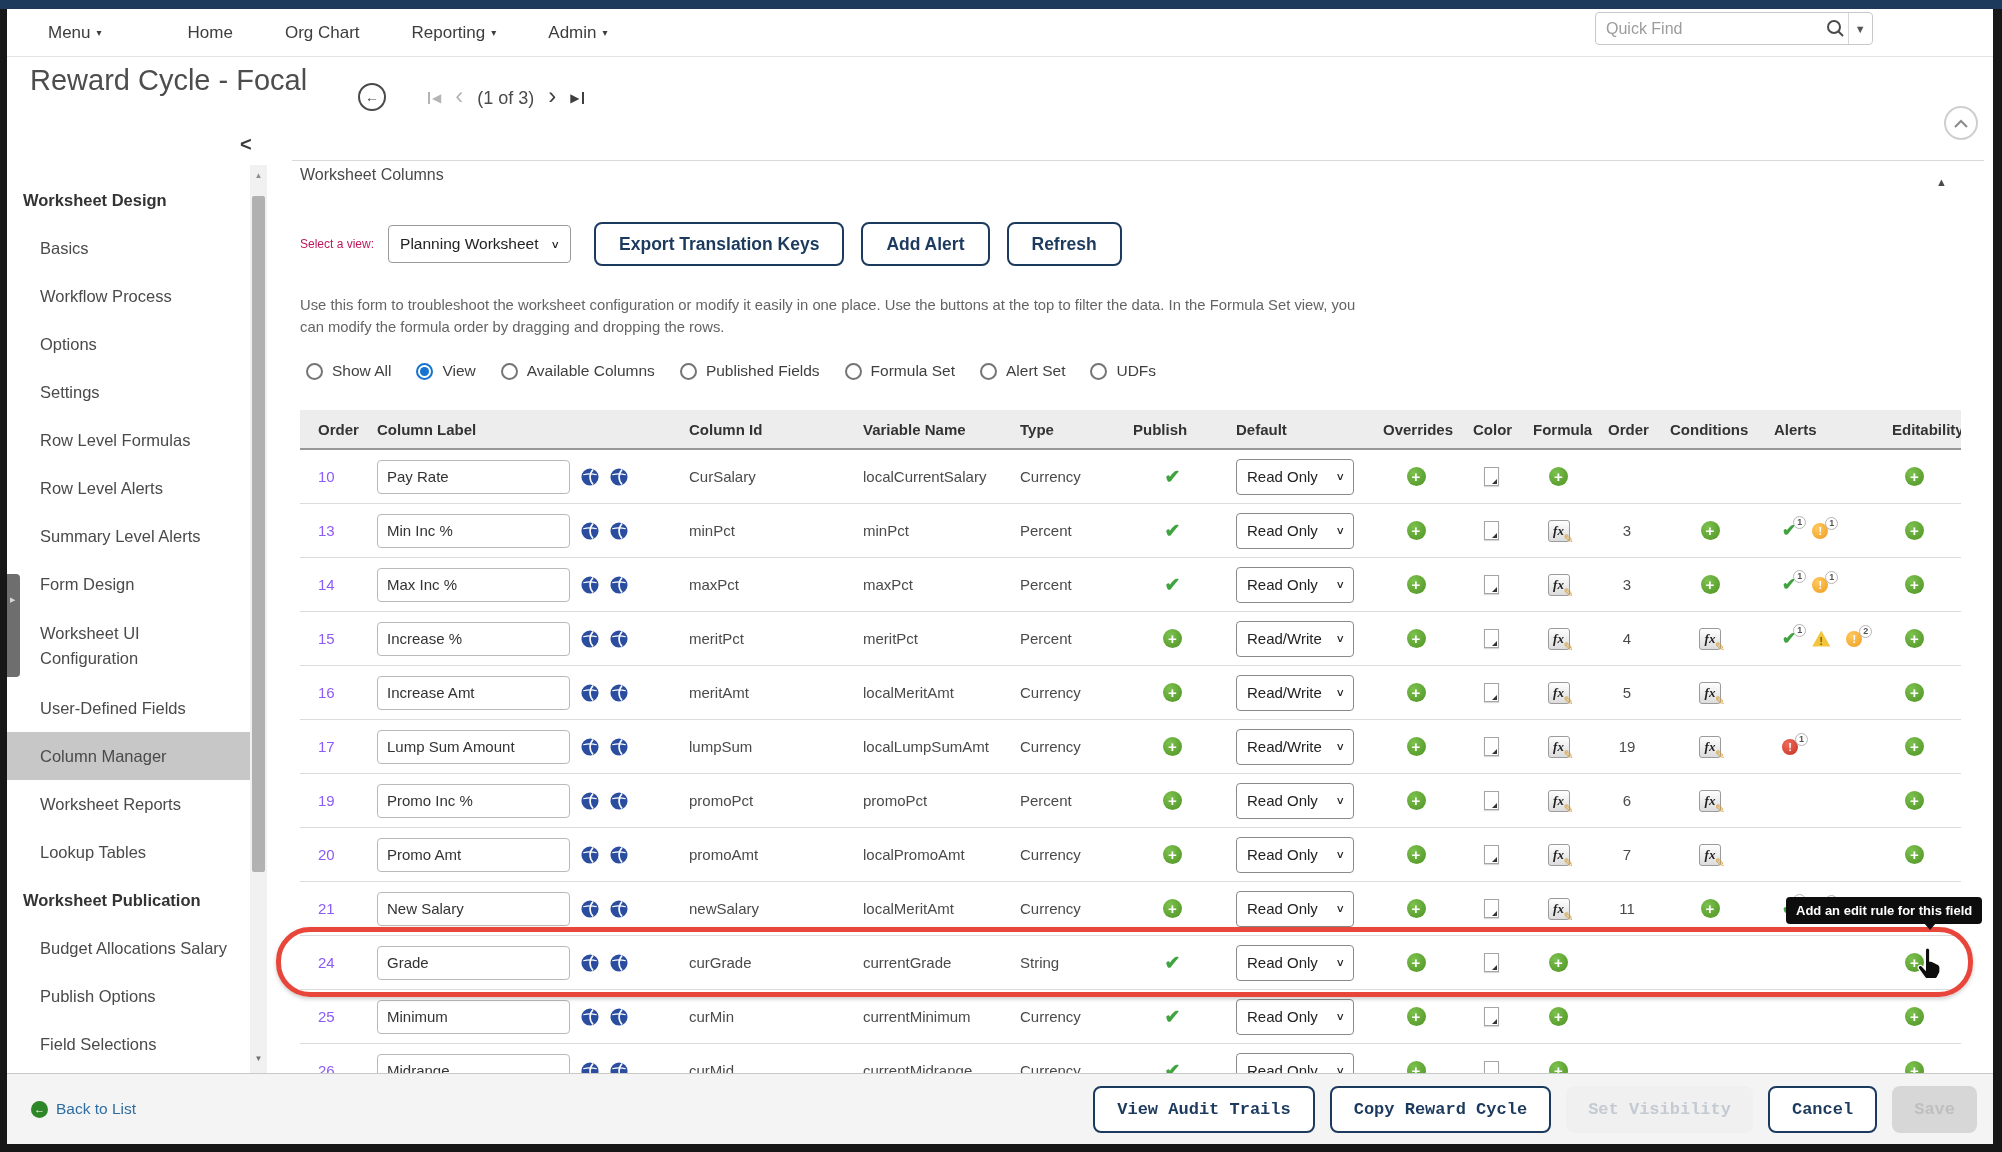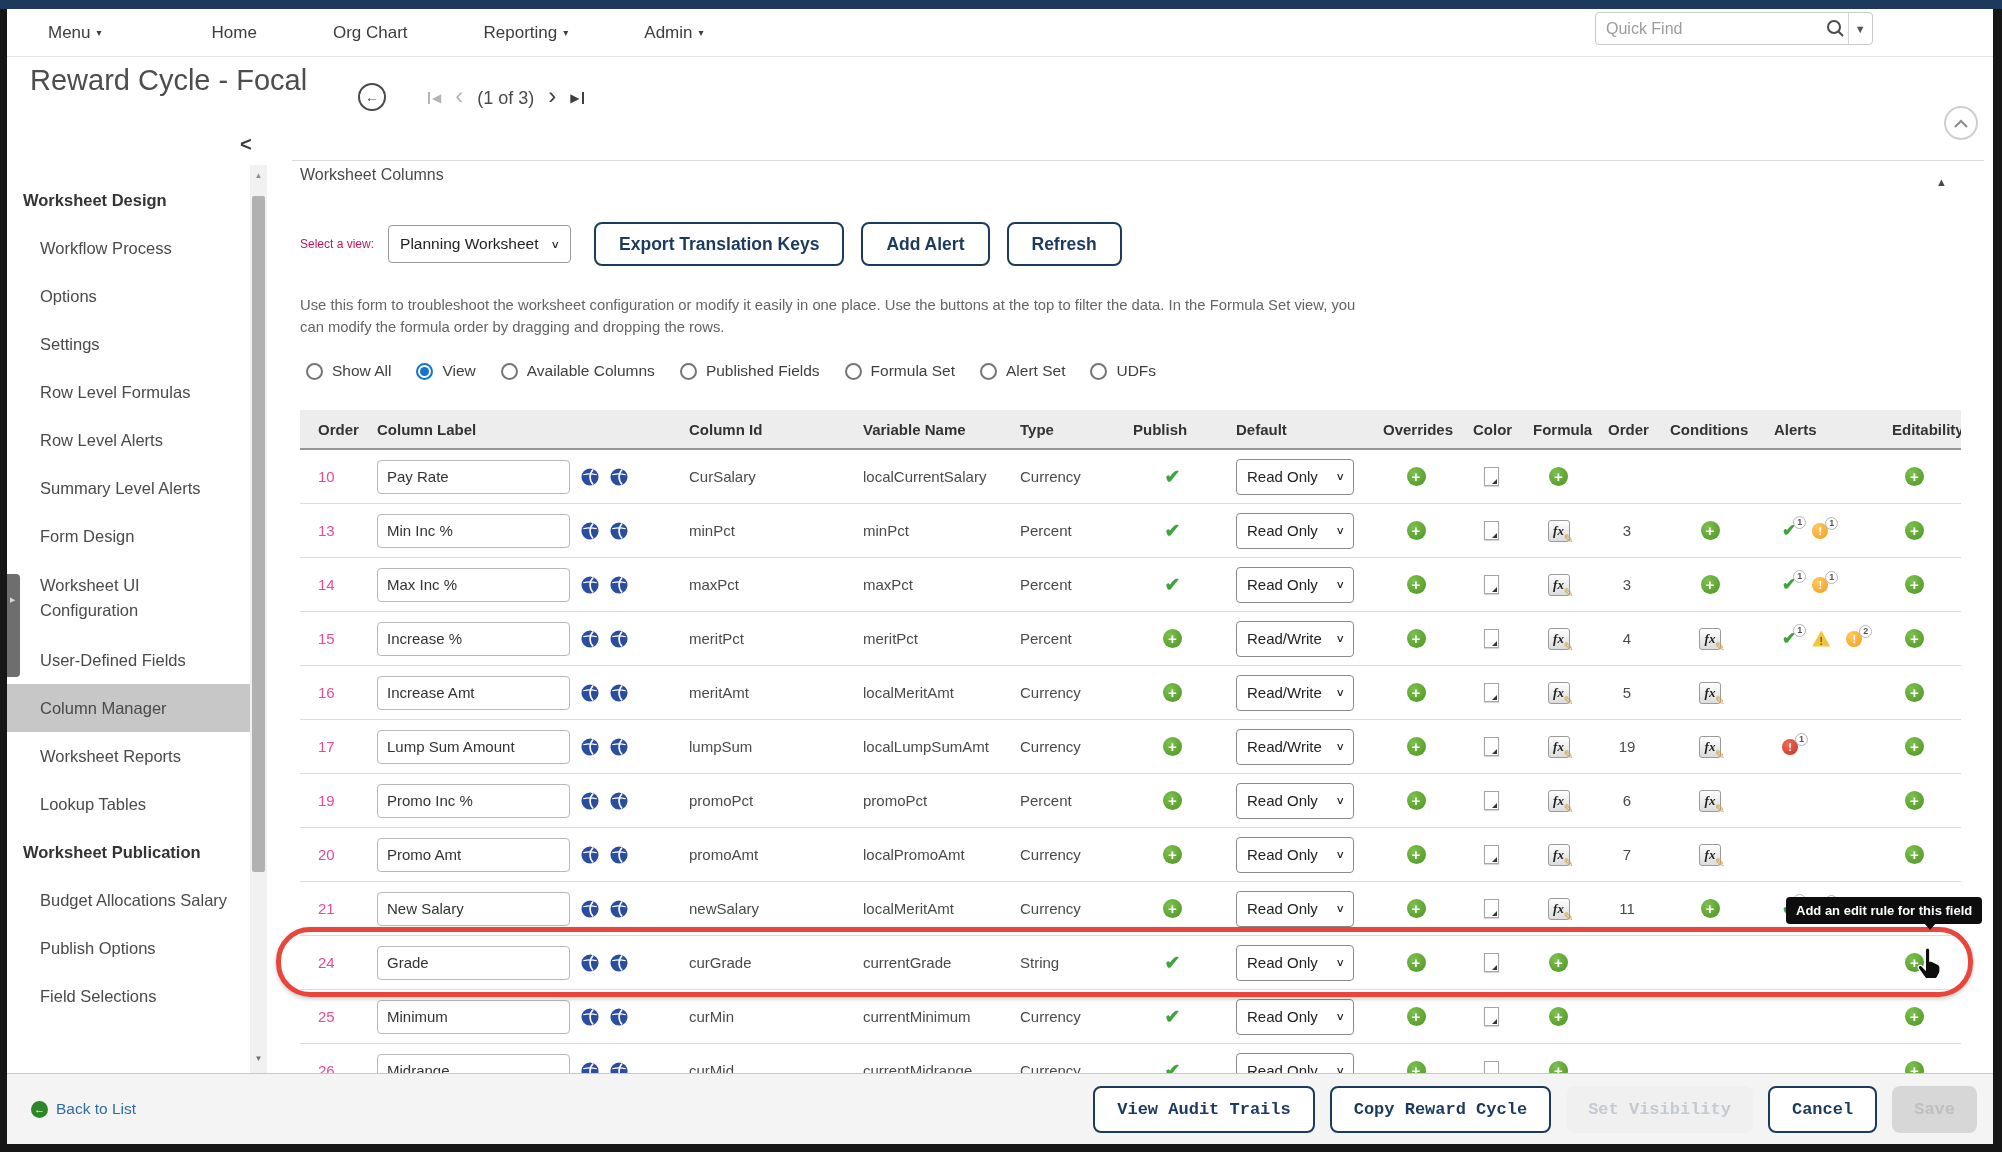--- a/index.html
+++ b/index.html
@@ -7,21 +7,21 @@
   .screen { position:relative; width:2002px; height:1152px; background:#fff; overflow:hidden; }
 
   
   .b-top{position:absolute;left:0;top:0;width:2002px;height:9px;background:#1d3a5c;z-index:90}
   .b-left{position:absolute;left:0;top:9px;width:7px;height:1143px;background:#171717;z-index:90}
   .b-right{position:absolute;left:1993px;top:9px;width:9px;height:1143px;background:#171717;z-index:90}
   .b-bottom{position:absolute;left:0;top:1144px;width:2002px;height:8px;background:#171717;z-index:90}
 
   
   .navbar{position:absolute;left:7px;top:9px;width:1986px;height:48px;background:#fff;border-bottom:1px solid #e4e4e4;display:flex;align-items:center}
-  #nav-items{display:flex;align-items:center;gap:76px;padding-left:41px}
+  #nav-items{display:flex;align-items:center;gap:52px;padding-left:41px}
   .nav-item{font-size:17px;color:#3d3d3d;cursor:pointer;display:flex;align-items:center;gap:6px;white-space:nowrap}
   #nav-items .nav-item:first-child{margin-right:34px}
   .caret{font-size:10px;color:#3d3d3d}
   .qf{position:absolute;left:1588px;top:3px;width:278px;height:33px;border:1px solid #c9c9c9;border-radius:4px;display:flex;align-items:center;background:#fff}
   .qf input{flex:1;border:none;outline:none;font-size:16px;color:#444;padding:0 10px;font-family:"Liberation Sans",sans-serif}
   .qf input::placeholder{color:#9c9c9c}
   .qf-search{width:36px;display:flex;align-items:center;justify-content:center}
   .qf-divider{width:1px;height:31px;background:#d7d7d7}
   .qf-caret{width:34px;text-align:center;font-size:11px;color:#555}
 
@@ -73,21 +73,21 @@
   
   .table-wrap{position:absolute;left:300px;top:410px;width:1661px;height:663px;overflow:hidden}
   .thead,.trow{display:grid;grid-template-columns:65px 312px 174px 157px 113px 103px 147px 90px 60px 75px 62px 104px 106px 93px;align-items:center}
   .thead{height:40px;background:#ededed;border-bottom:2px solid #979797}
   .hc{padding-left:12px;font-size:15px;font-weight:700;color:#333;display:flex;align-items:center;gap:4px;white-space:nowrap}
   .hc.h-order{padding-left:18px}
   .hc.h-edit{padding-left:24px}
   .trow{height:54px;border-bottom:1px solid #dcdcdc}
   .c{display:flex;align-items:center;padding-left:12px;font-size:15px;color:#4a4a4a;height:100%}
   .c.center{justify-content:center;padding-left:0}
-  .c-order{padding-left:18px;color:#ec4899}
+  .c-order{padding-left:18px;color:#8b5cf6}
   .c-label{gap:11px}
   .lbl-input{width:193px;height:34px;border:1px solid #b9b9b9;border-radius:4px;padding:0 9px;font-size:15px;color:#333;font-family:"Liberation Sans",sans-serif;outline:none;background:#fff}
   .c-alerts{gap:16px;padding-left:20px}
 
   .sel{width:118px;height:36px;border:1px solid #8a8a8a;border-radius:4px;background:#fff;display:flex;align-items:center;justify-content:space-between;padding:0 8px 0 10px;font-size:15px;color:#222;cursor:pointer;white-space:nowrap}
 
   .ic-plus{width:19px;height:19px;border-radius:50%;background:radial-gradient(circle at 35% 30%,#7cc04e,#4e9324);color:#fff;font-weight:700;font-size:15px;display:flex;align-items:center;justify-content:center;line-height:1;cursor:pointer;flex:none}
   .ic-check{color:#3fa33f;font-size:19px;font-weight:700}
   .ic-fx{position:relative;width:22px;height:22px;border:1px solid #9b9b9b;border-radius:3px;background:linear-gradient(#fefefe,#dcdcdc);display:flex;align-items:center;justify-content:center;cursor:pointer;flex:none}
   .ic-fx i{font-style:italic;font-family:"Liberation Serif",serif;font-size:13px;color:#222;font-weight:700}
@@ -155,20 +155,23 @@
     <span class="pg-first">◀</span>
     <span class="pg-prev">‹</span>
     <span class="pg-text">(1 of 3)</span>
     <span class="pg-next">›</span>
     <span class="pg-last">▶</span>
   </div>
 
   <span class="side-collapse">&lt;</span>
   <div class="sidebar-list" id="sidebar-list">
       <div class="side-row">Worksheet Design</div>
+      <div class="side-row side-item">
+        <span>Basics</span>
+      </div>
       <div class="side-row side-item">
         <span>Workflow Process</span>
       </div>
       <div class="side-row side-item">
         <span>Options</span>
       </div>
       <div class="side-row side-item">
         <span>Settings</span>
       </div>
       <div class="side-row side-item">

